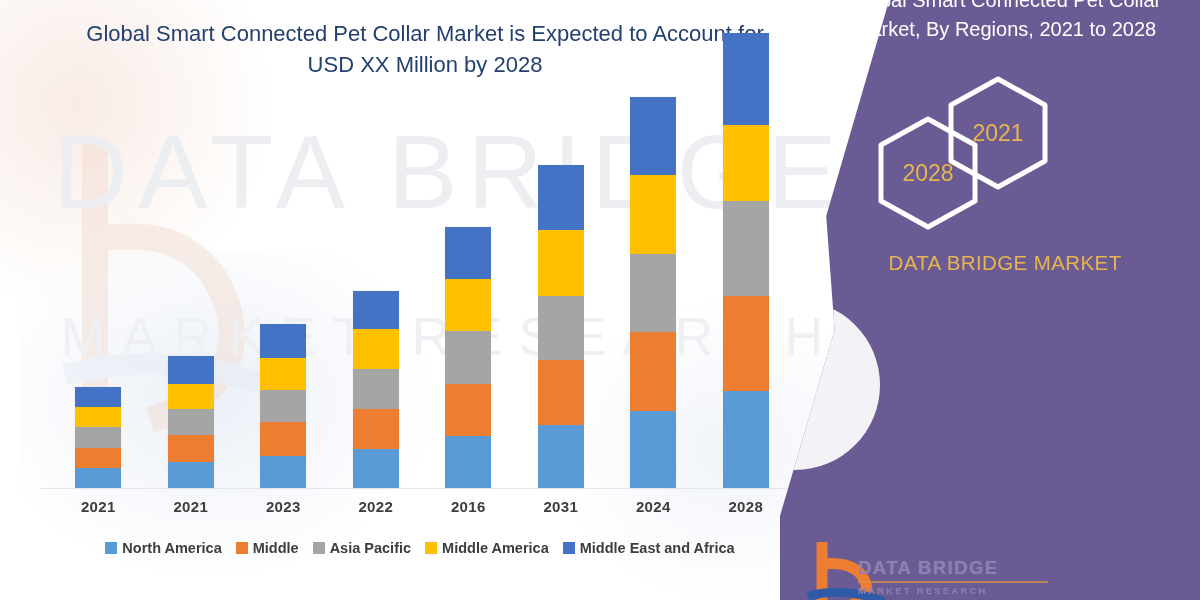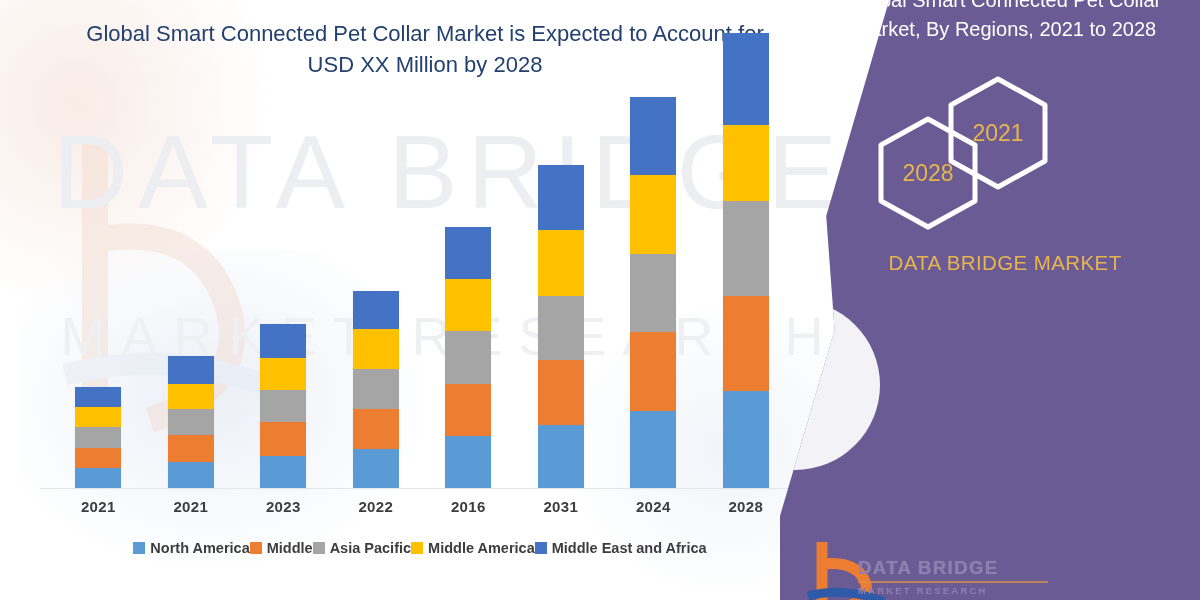--- a/index.html
+++ b/index.html
@@ -70,21 +70,21 @@
   }
   .xlabels {
     position:absolute; left:52px; top:498px; width:740px; height:28px;
     display:flex; justify-content:space-around; pointer-events:auto;
   }
   .xlabel { width:90px; text-align:center; font-size:15px; color:#3d3d3d; font-weight:700; letter-spacing:.3px; }
 
   
   .legend {
     position:absolute; left:40px; top:540px; width:760px;
-    display:flex; align-items:center; justify-content:center; 
+    display:flex; align-items:center; justify-content:center; gap:14px;
     pointer-events:auto;
   }
   .legend-item { display:flex; align-items:center; gap:5px; }
   .legend-swatch { width:12px; height:12px; flex:0 0 12px; }
   .legend-label { font-size:14.5px; color:#3d3d3d; font-weight:700; white-space:nowrap; }
 
   
   .panel {
     position:absolute; right:0; top:0; width:420px; height:600px;
     background:#6b5b95;

